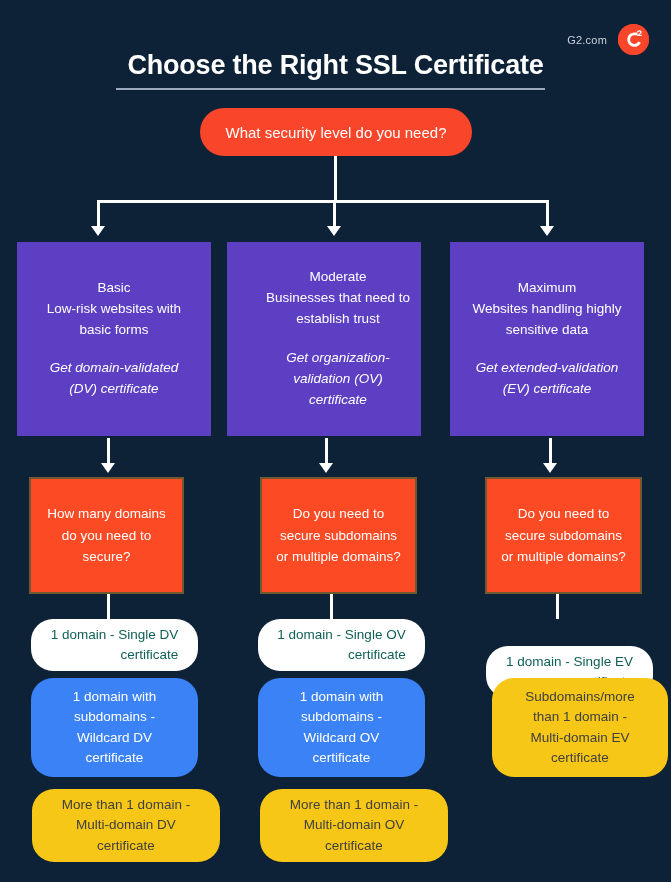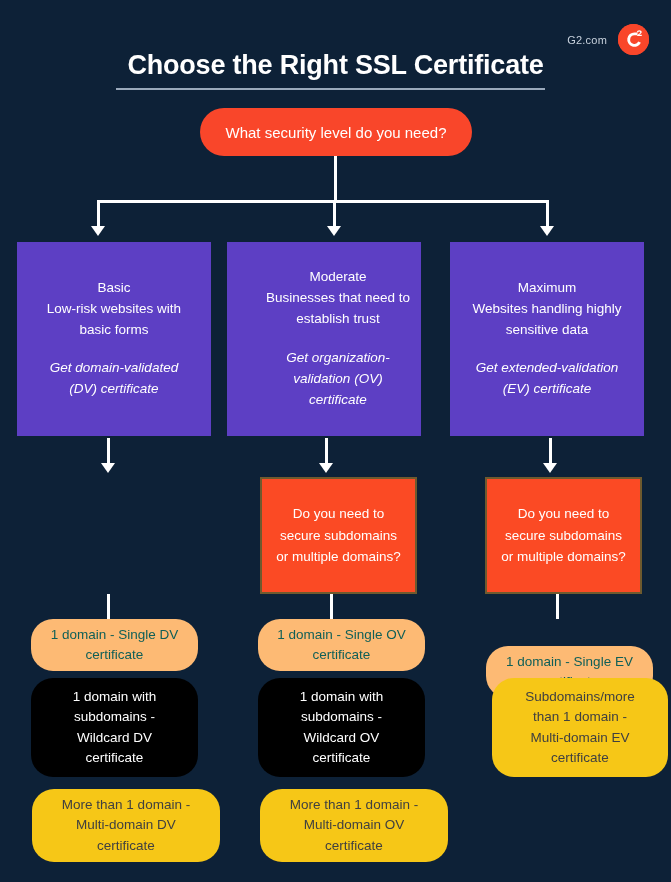--- a/index.html
+++ b/index.html
@@ -116,22 +116,22 @@
 
   
   .pill{
     position:absolute;
     border-radius:22px;
     text-align:center;white-space:pre-line;
     display:flex;align-items:center;justify-content:center;
     font-size:13.5px;line-height:1.5;
     box-sizing:border-box;padding:0 10px;
   }
-  .pill.teal{background:#fdba74;color:#0f5f57;}
-  .pill.purple{background:#000000;color:#ffffff;}
+  .pill.teal{background:#ffffff;color:#0f5f57;text-align:right;}
+  .pill.purple{background:#3b82f6;color:#ffffff;}
   .pill.yellow{background:#f6c717;color:#404040;margin-left:12px;}
 
   
   .p1a{left:31px;top:619px;width:167px;height:52px;}
   .p1b{left:31px;top:678px;width:167px;height:99px;}
   .p1c{left:20px;top:789px;width:188px;height:73px;}
   
   .p2a{left:258px;top:619px;width:167px;height:52px;}
   .p2b{left:258px;top:678px;width:167px;height:99px;}
   .p2c{left:248px;top:789px;width:188px;height:73px;}
@@ -191,20 +191,23 @@
 (EV) certificate</span>
   </div>
 
   <div class="drop2 c1"></div>
   <div class="drop2 c2"></div>
   <div class="drop2 c3"></div>
   <div class="ah-b c1"></div>
   <div class="ah-b c2"></div>
   <div class="ah-b c3"></div>
 
+  <div class="decision-box db1">How many domains
+do you need to
+secure?</div>
   <div class="decision-box db2">Do you need to
 secure subdomains
 or multiple domains?</div>
   <div class="decision-box db3">Do you need to
 secure subdomains
 or multiple domains?</div>
 
   <div class="drop3 c1"></div>
   <div class="drop3 c2"></div>
   <div class="drop3 c3"></div>

